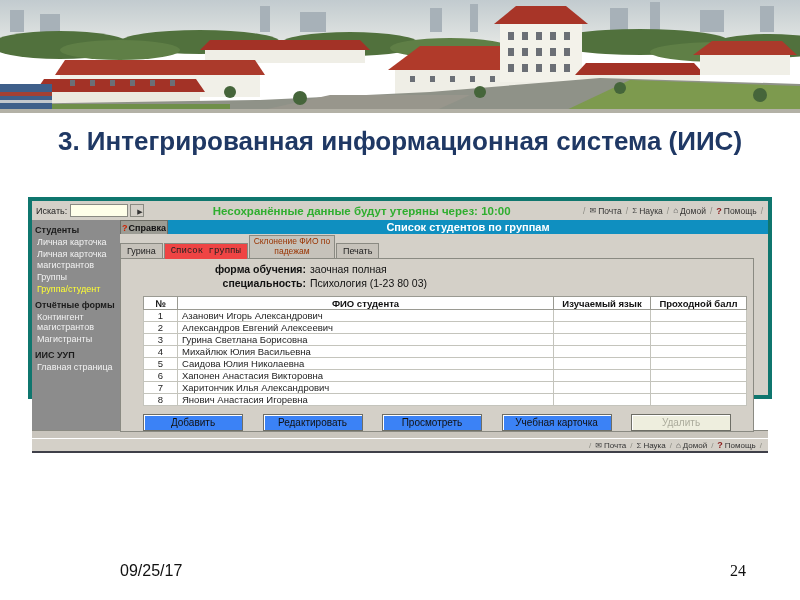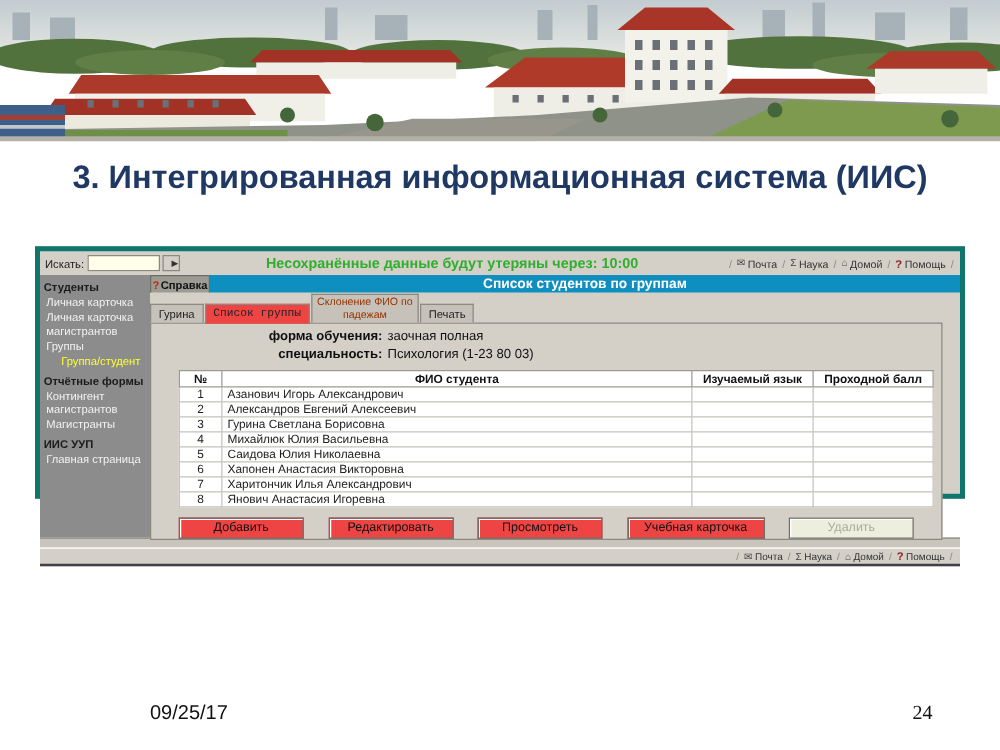--- a/index.html
+++ b/index.html
@@ -36,21 +36,21 @@
   .tb-item::before { content:"/"; color:#8a8a82; margin:0 4px; }
   .toolbar::after { content:"/"; color:#8a8a82; margin-left:4px; }
   .tb-glyph { margin-right:2px; font-size:8px; color:#444; }
   .tb-glyph.help { font-weight:bold; color:#8b1a1a; font-size:9px; }
 
   
   .main { display:flex; height:210px; }
   .sidebar { width:88px; background:#8c8c8c; padding-top:1px; flex:none; }
   .sb-title { font-weight:bold; color:#1b1b1b; font-size:9px; padding:4px 2px 1px 3px; }
   .sb-item { font-size:9px; color:#f2f2f2; padding:1px 2px 1px 5px; line-height:1.15; cursor:pointer; }
-  .sb-item.selected { color:#ffff33;margin-left:12px; }
+  .sb-item.selected { color:#ffff33; }
 
   .right { flex:1; display:flex; flex-direction:column; min-width:0; }
 
   
   .headerrow { height:14px; display:flex; flex:none; }
   .help-tab { width:48px; background:#9c9c94; border:1px solid #6e6e66; border-bottom:none; font-size:9px; font-weight:bold; color:#111; display:flex; align-items:center; justify-content:center; cursor:pointer; flex:none;}
   .help-q { color:#cc2200; margin-right:1px; }
   .title-bar { flex:1; background:#0f8fc0; color:#ffffff; font-weight:bold; font-size:11px; display:flex; align-items:center; justify-content:center; }
 
   
@@ -65,21 +65,21 @@
   .fi-row { display:flex; font-size:10.5px; line-height:13.5px; }
   .fi-label { width:185px; text-align:right; font-weight:bold; margin-right:4px; flex:none; }
   .fi-value { white-space:nowrap; }
 
   .students-table { border-collapse:collapse; table-layout:fixed; margin:6px 0 0 22px; background:#ffffff; border:1px solid #888880; }
   .students-table th { border:1px solid #9a9a92; font-size:9.5px; font-weight:bold; height:13px; padding:0 2px; color:#111; background:#ffffff; }
   .students-table td { border:1px solid #c4c4bc; font-size:9.5px; height:11px; padding:0 4px; color:#222; white-space:nowrap; overflow:hidden; }
   .students-table td.num { text-align:center; }
 
   .buttons { display:flex; justify-content:space-between; margin:8px 22px 0 22px; }
-  .btn { width:100px; height:17px; background:#ef4444; border:1px solid #6e6e66; box-shadow:inset 1px 1px 0 #ffffff; font-size:10px; color:#111; display:flex; align-items:center; justify-content:center; cursor:pointer; white-space:nowrap; }
+  .btn { width:100px; height:17px; background:#3b82f6; border:1px solid #6e6e66; box-shadow:inset 1px 1px 0 #ffffff; font-size:10px; color:#111; display:flex; align-items:center; justify-content:center; cursor:pointer; white-space:nowrap; }
   .btn.wide { width:110px; }
   .btn.disabled { color:#abab9c; background:#eeeede; cursor:default; }
 
   
   .strip { height:8px; background:#c9c5bd; border-top:1px solid #8a8a82; }
   .bottombar { height:15px; background:#d4d0c8; border-top:1px solid #ffffff; border-bottom:2px solid #3f3f49; display:flex; align-items:center; justify-content:flex-end; padding-right:6px; }
   .bottombar .toolbar { font-size:8px; }
 
   
   .footer-date { position:absolute; left:120px; top:562px; font-size:16px; color:#111; }

